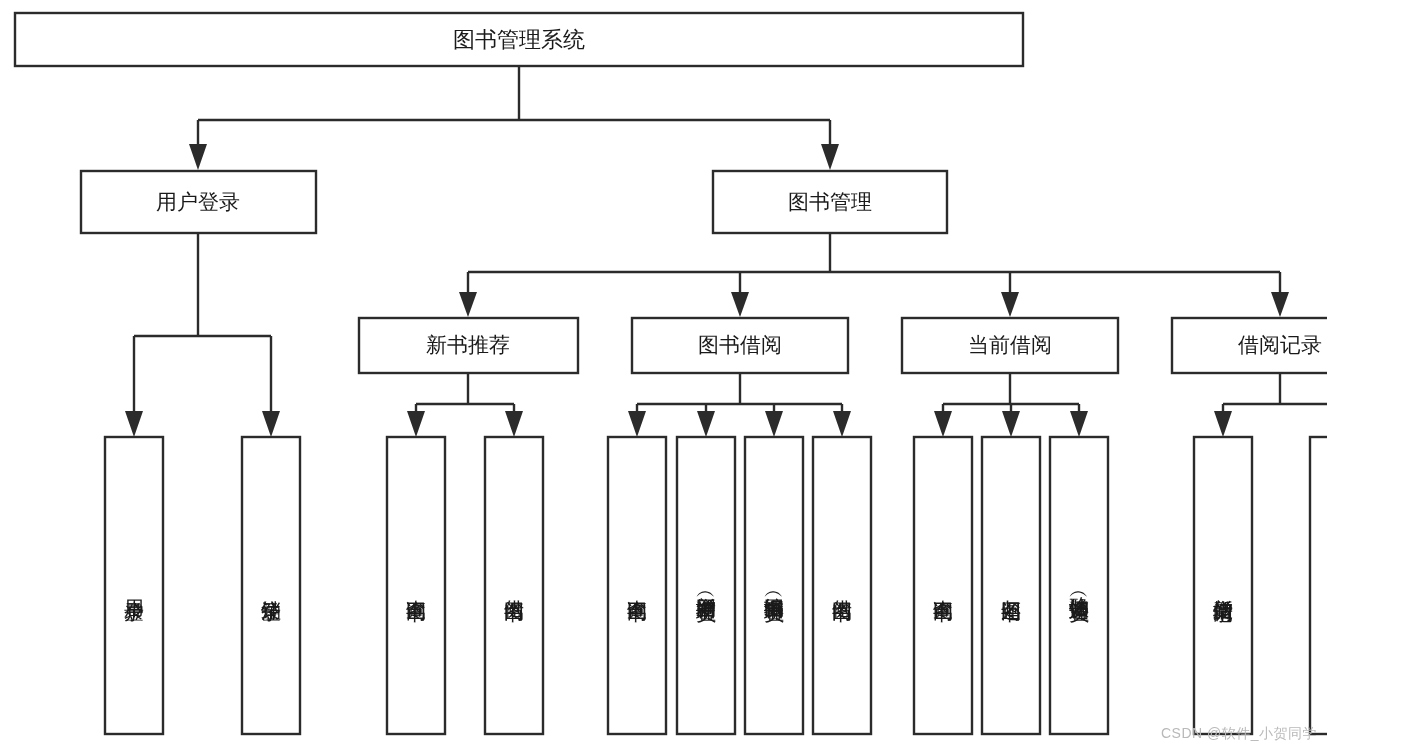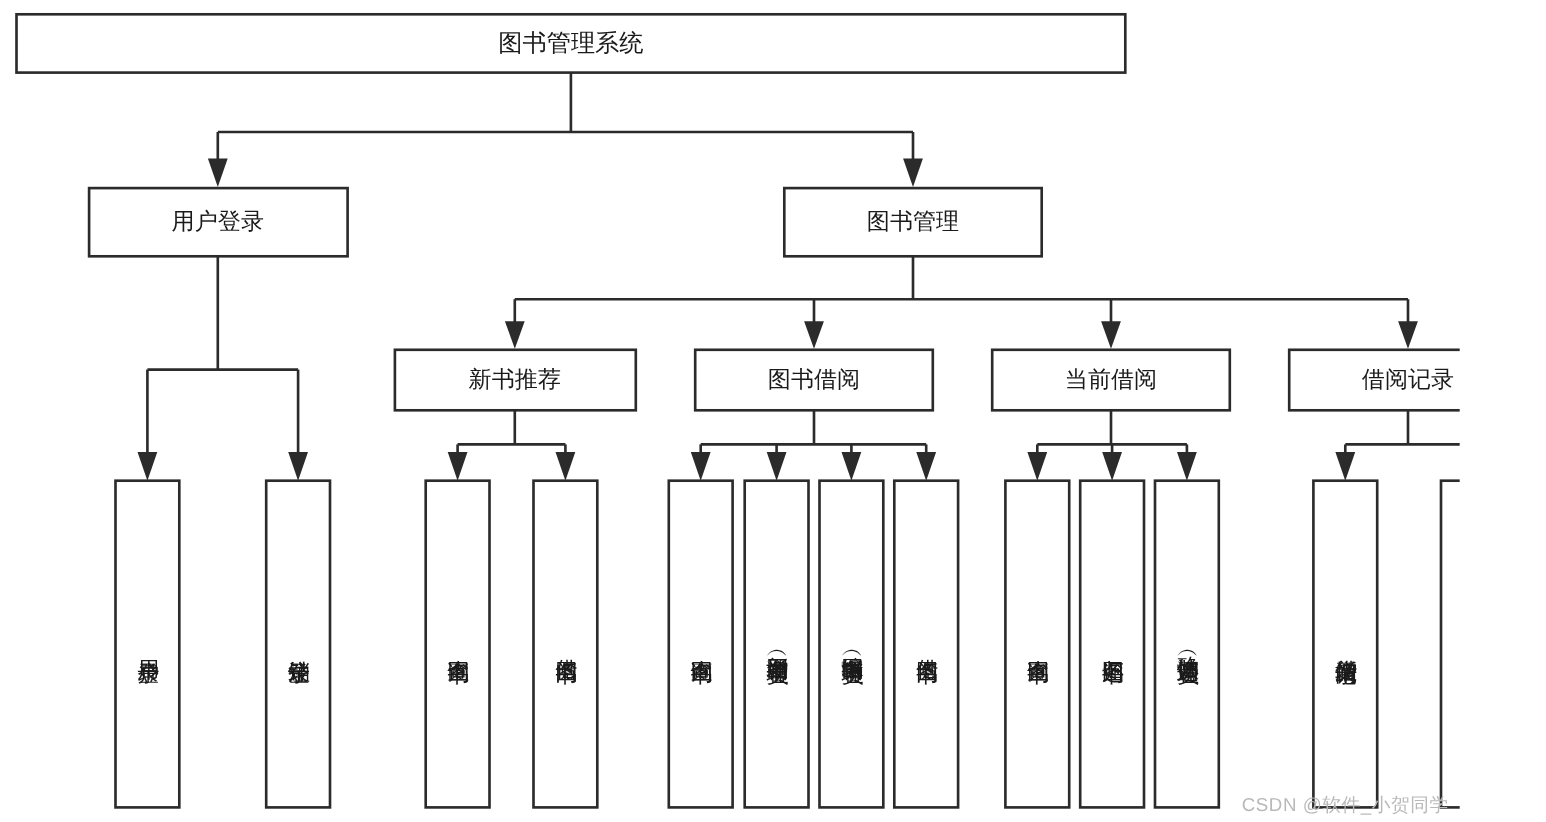--- a/index.html
+++ b/index.html
@@ -69,21 +69,21 @@
     writing-mode: vertical-rl;
     text-orientation: upright;
     letter-spacing: 1px;
     white-space: nowrap;
   }
   .watermark {
     position: absolute;
     right: 10px;
     bottom: 4px;
     font-family: "Liberation Sans", "DejaVu Sans", sans-serif;
-    font-size: 17px;
+    font-size: 14px;
     color: #b9b9b9;
     letter-spacing: 0.5px;
     user-select: none;
   }
 </style>
 </head>
 <body>
 
 <div id="diagram-root">
 

